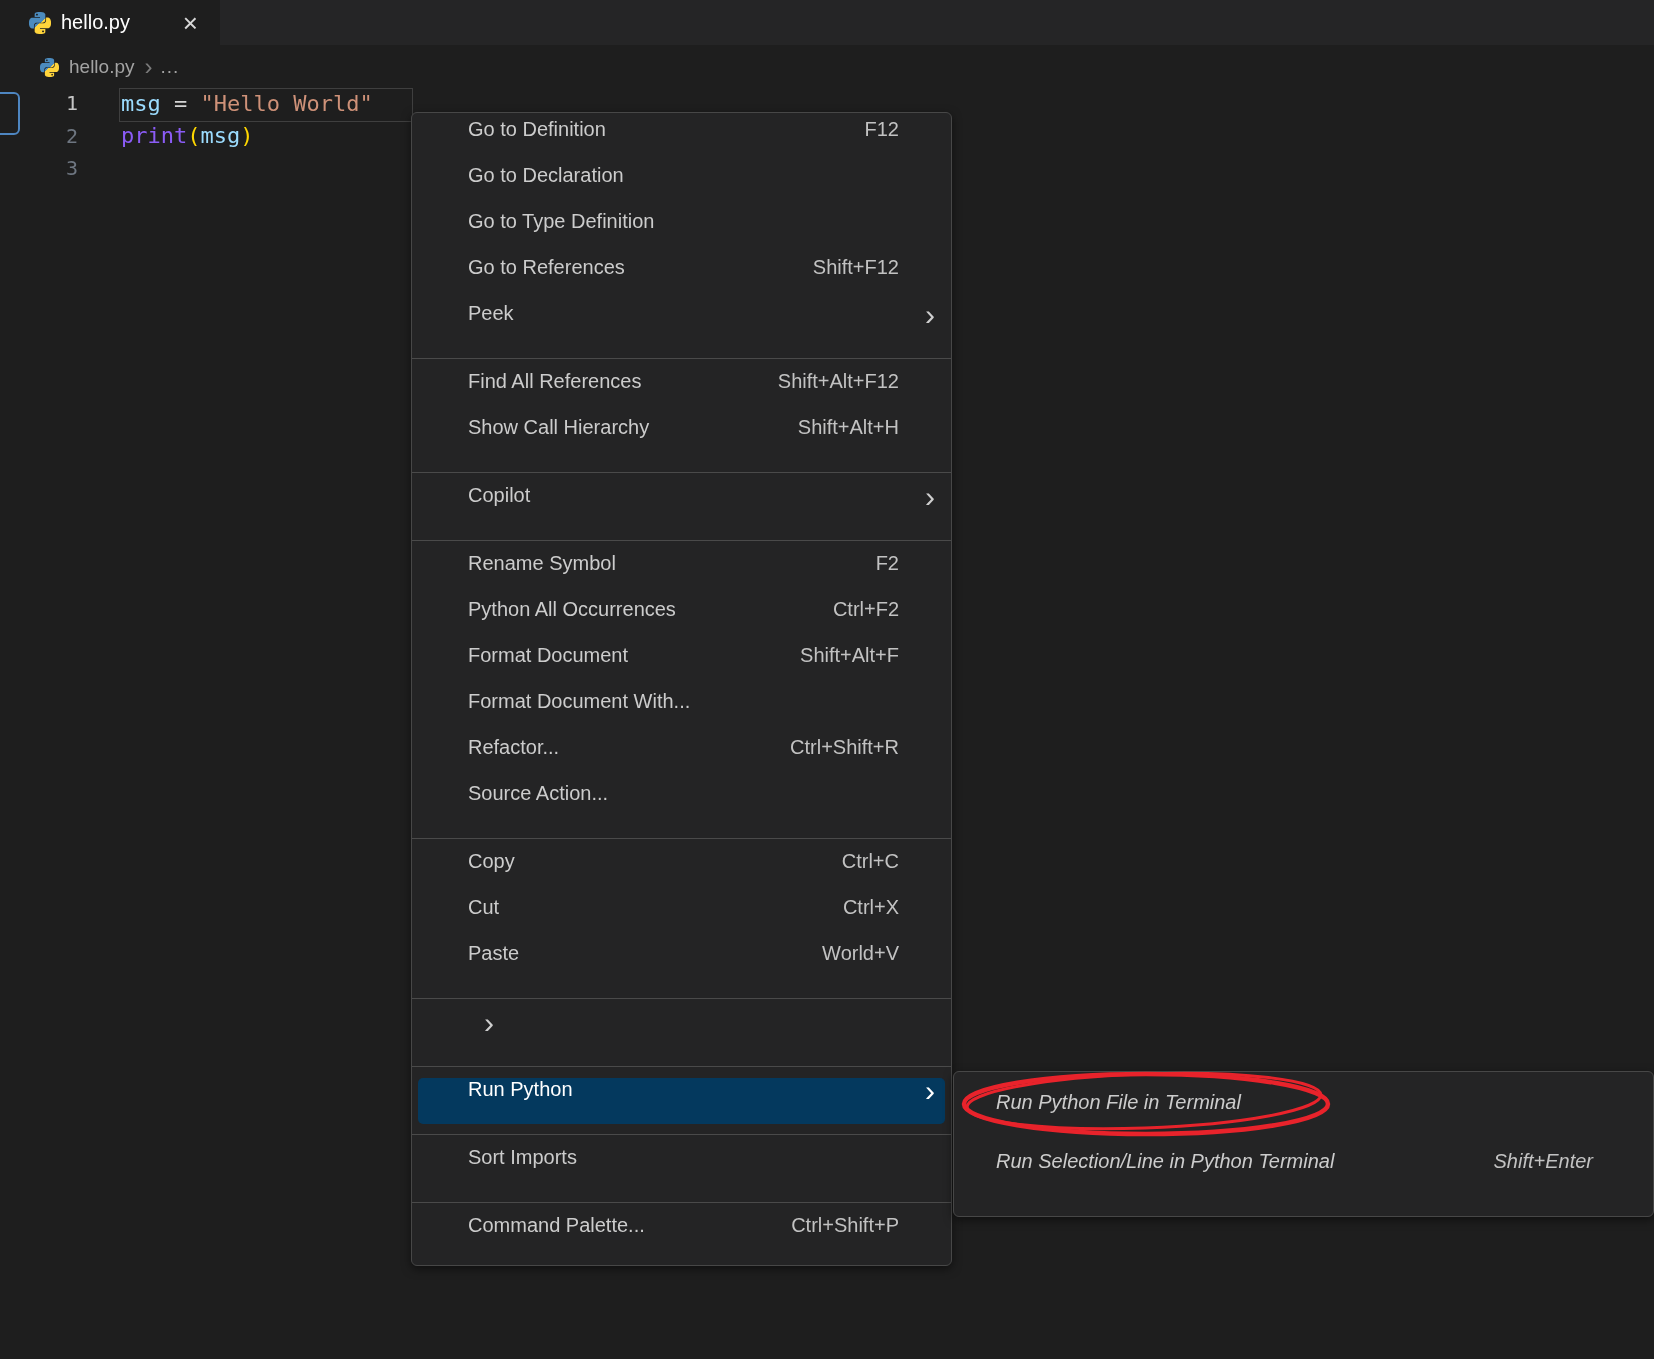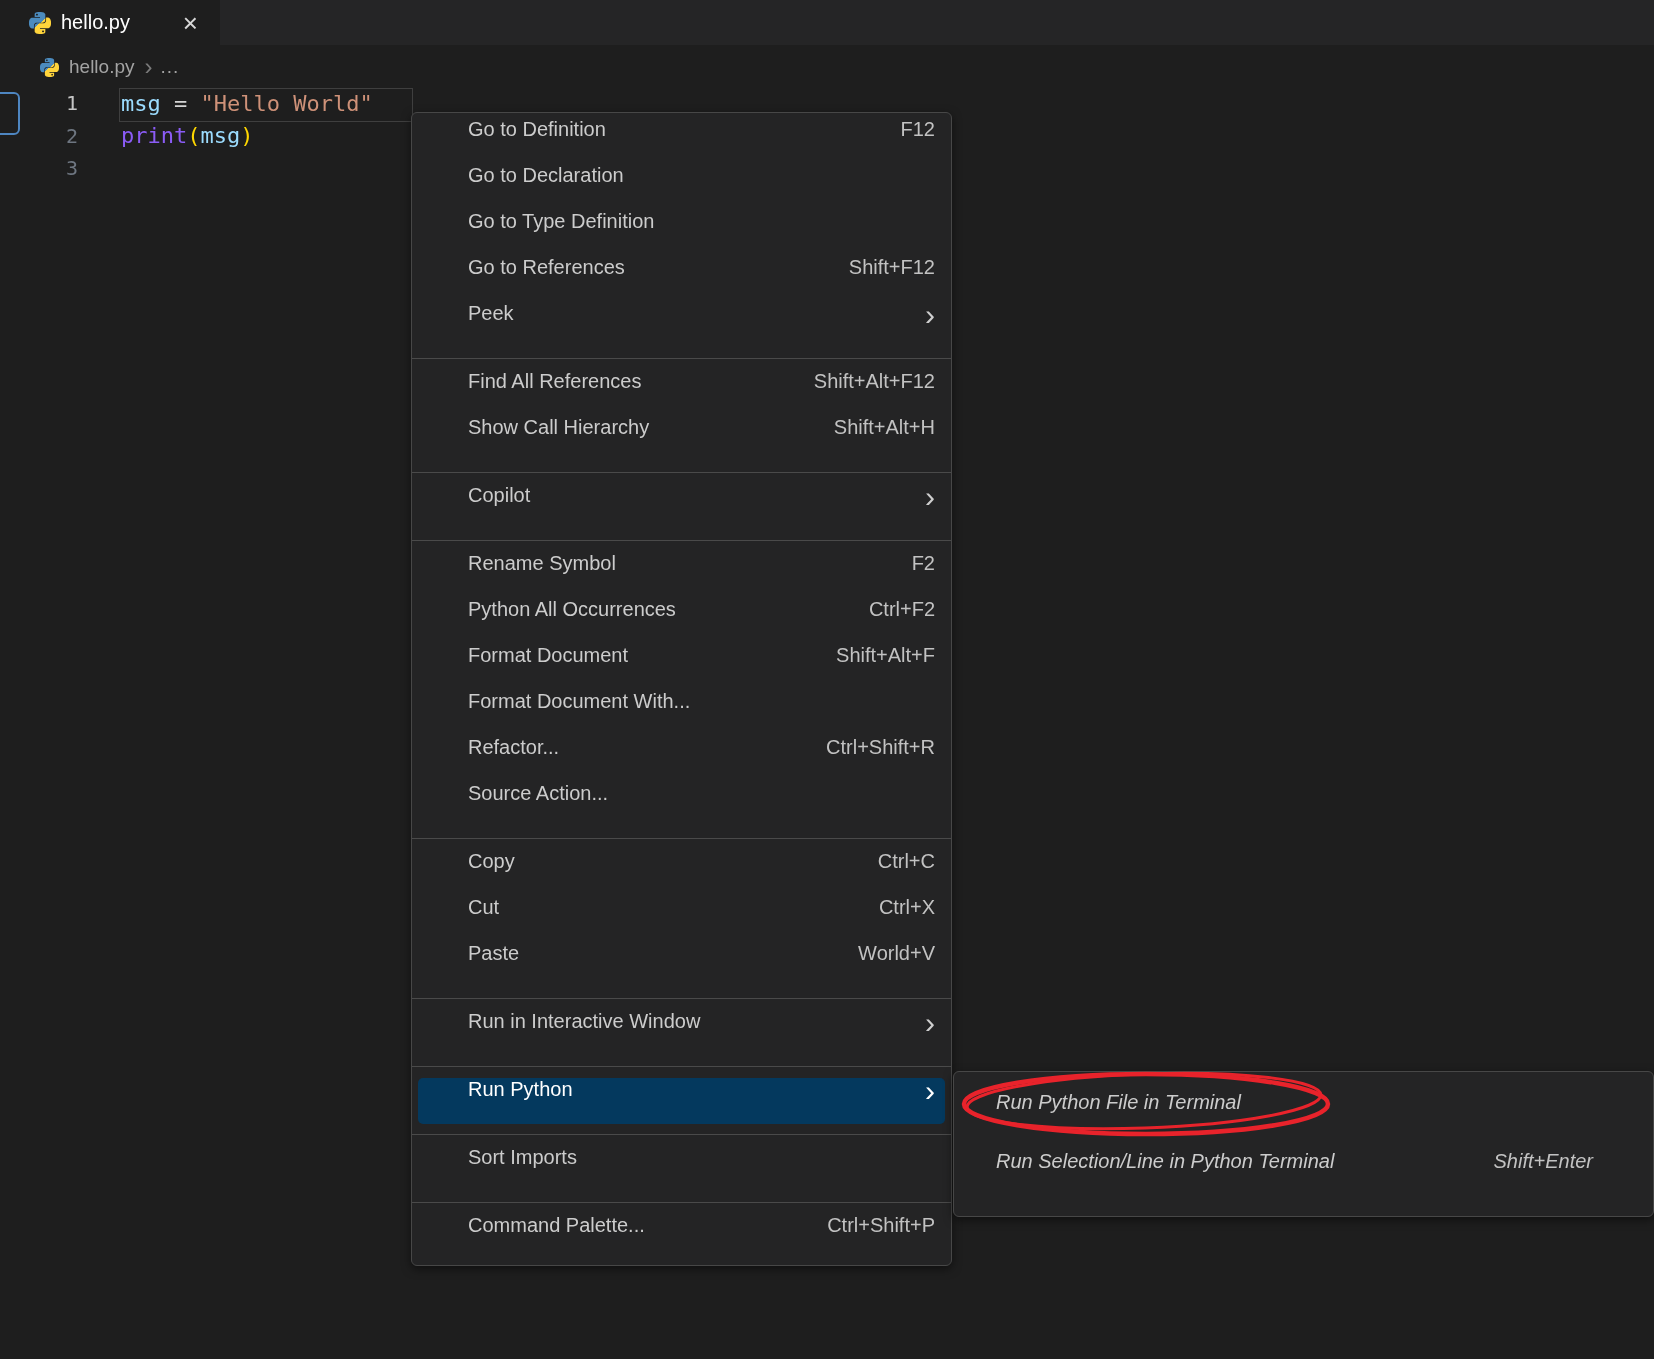--- a/index.html
+++ b/index.html
@@ -33,21 +33,21 @@
   .edge-fragment{position:absolute;left:-10px;top:92px;width:26px;height:39px;border:2px solid var(--edge-fragment-border);
       border-radius:6px;background:transparent;z-index:1;}
   
   .menu{position:absolute;background:var(--menu-bg);border:1px solid var(--menu-border);
       border-radius:6px;box-shadow:0 3px 10px rgba(0,0,0,.5);box-sizing:border-box;}
   .main-menu{left:411px;top:112px;width:541px;padding:5px 0;z-index:10;}
   .sub-menu{left:953px;top:1071px;width:701px;padding:7px 0;z-index:20;}
   .menu-item{display:flex;height:46px;margin:0 6px;padding:0 10px 0 50px;
       border-radius:5px;color:var(--menu-text);font-size:20px;cursor:default;}
   .menu-item .mi-label{flex:1 1 auto;}
-  .menu-item .mi-shortcut{color:var(--menu-shortcut);}
+  .menu-item .mi-shortcut{margin-right:36px;color:var(--menu-shortcut);}
   .menu-item .mi-chevron{width:26px;text-align:right;font-size:30px;line-height:1;color:#cfcfcf;
       transform:translateY(-2px);}
   .menu-item.highlighted{background:var(--highlight-bg);color:var(--highlight-text);}
   .menu-item.highlighted .mi-chevron{color:#ffffff;}
   .menu-separator{height:1px;background:var(--menu-separator);margin:10px 0 11px 0;}
   .sub-menu .menu-item{height:47px;margin:12px;padding:0 48px 0 30px;border-radius:0;font-style:italic;}
   .sub-menu .menu-item .mi-shortcut{margin-right:0;}
   
   .annotation{position:absolute;left:940px;top:1045px;width:440px;height:120px;z-index:30;pointer-events:none;}
 </style>
@@ -165,21 +165,20 @@
     <div class="menu-item">
       <span class="mi-label">Cut</span>
       <span class="mi-shortcut">Ctrl+X</span>
     </div>
     <div class="menu-item">
       <span class="mi-label">Paste</span>
       <span class="mi-shortcut">World+V</span>
     </div>
     <div class="menu-separator"></div>
     <div class="menu-item">
-      <span class="mi-label">Run in Interactive Window</span>
       <span class="mi-chevron">›</span>
     </div>
     <div class="menu-separator"></div>
     <div class="menu-item highlighted">
       <span class="mi-label">Run Python</span>
       <span class="mi-chevron">›</span>
     </div>
     <div class="menu-separator"></div>
     <div class="menu-item">
       <span class="mi-label">Sort Imports</span>

